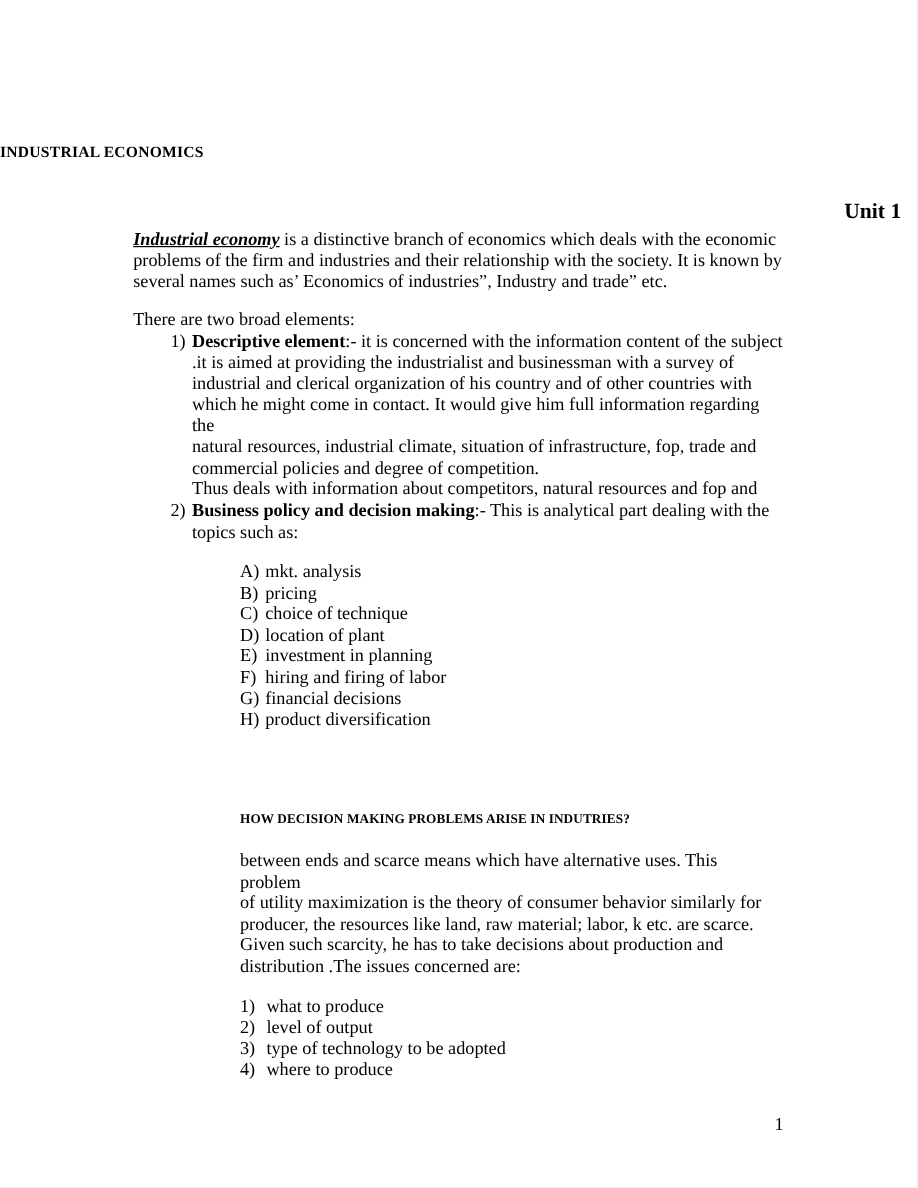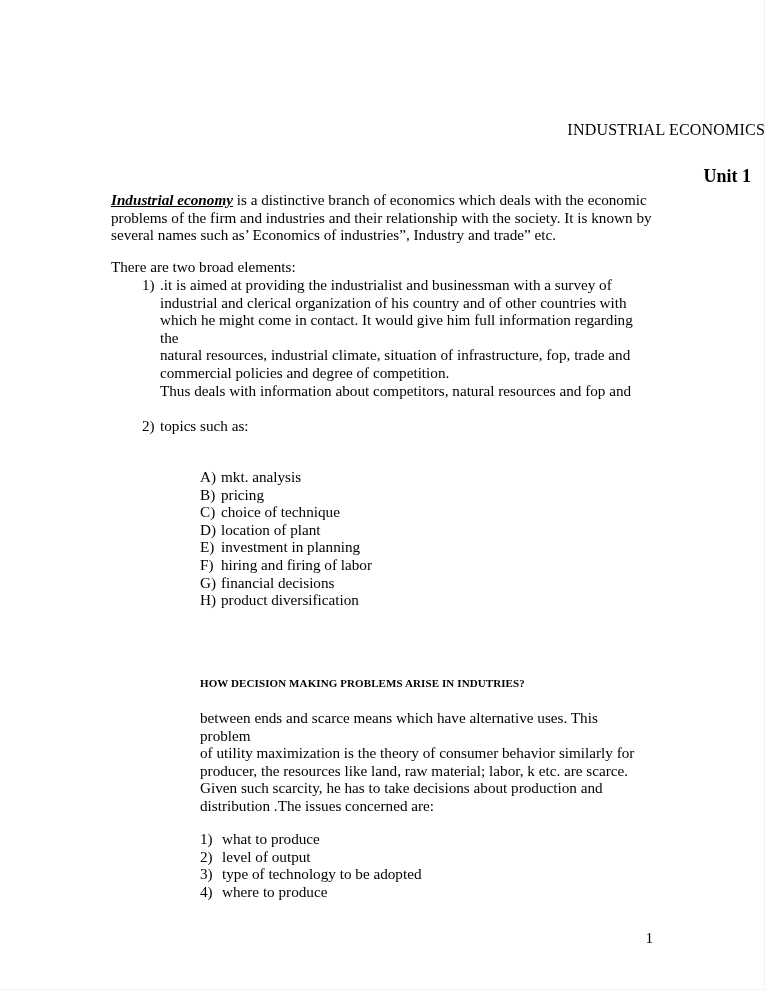--- a/index.html
+++ b/index.html
@@ -27,23 +27,23 @@
     border-bottom: 1px solid #f2f2f2;
     pointer-events: none;
   }
 
   
   .doc-title {
     position: absolute;
     left: 0;
     right: 0;
     top: 110px;
-    text-align: right;
-    font-weight: normal;
-    font-size: 16px;
+    text-align: left;
+    font-weight: bold;
+    font-size: 13px;
     letter-spacing: 0.2px;
   }
   .unit-title {
     position: absolute;
     left: 0;
     right: 14px;
     top: 151px;
     text-align: right;
     font-weight: bold;
     font-size: 18px;
@@ -131,36 +131,38 @@
     </p>
   </div>
 
   <div class="block col-main" style="top:258px;">There are two broad elements:</div>
 
   <div class="block col-main" style="top:276px;">
     <ol class="lst lst-roman">
       <li>
         <span class="mk">1)</span>
         <span class="li-body">
+          <span class="ln"><span class="run-in-term">Descriptive element</span><span>:- it is concerned with the information content of  the subject</span></span>
           <span class="ln">.it is aimed at providing the industrialist and businessman with a survey of</span>
           <span class="ln">industrial and  clerical organization of his country and of other countries  with</span>
           <span class="ln">which he might come in contact. It would give him full information regarding the</span>
           <span class="ln">natural resources, industrial climate, situation of infrastructure, fop, trade and</span>
           <span class="ln">commercial policies and degree of competition.</span>
           <span class="ln">Thus deals with information about competitors, natural resources and fop and</span>
         </span>
       </li>
     </ol>
   </div>
 
   <div class="block col-main" style="top:417px;">
     <ol class="lst lst-roman">
       <li>
         <span class="mk">2)</span>
         <span class="li-body">
+          <span class="ln"><span class="run-in-term">Business policy and decision making</span><span>:- This is analytical part dealing with the</span></span>
           <span class="ln">topics such as:</span>
         </span>
       </li>
     </ol>
   </div>
 
   <div class="block col-indent" style="top:468px;">
     <ol class="lst lst-alpha">
       <li>
           <span class="mk">A)</span>

